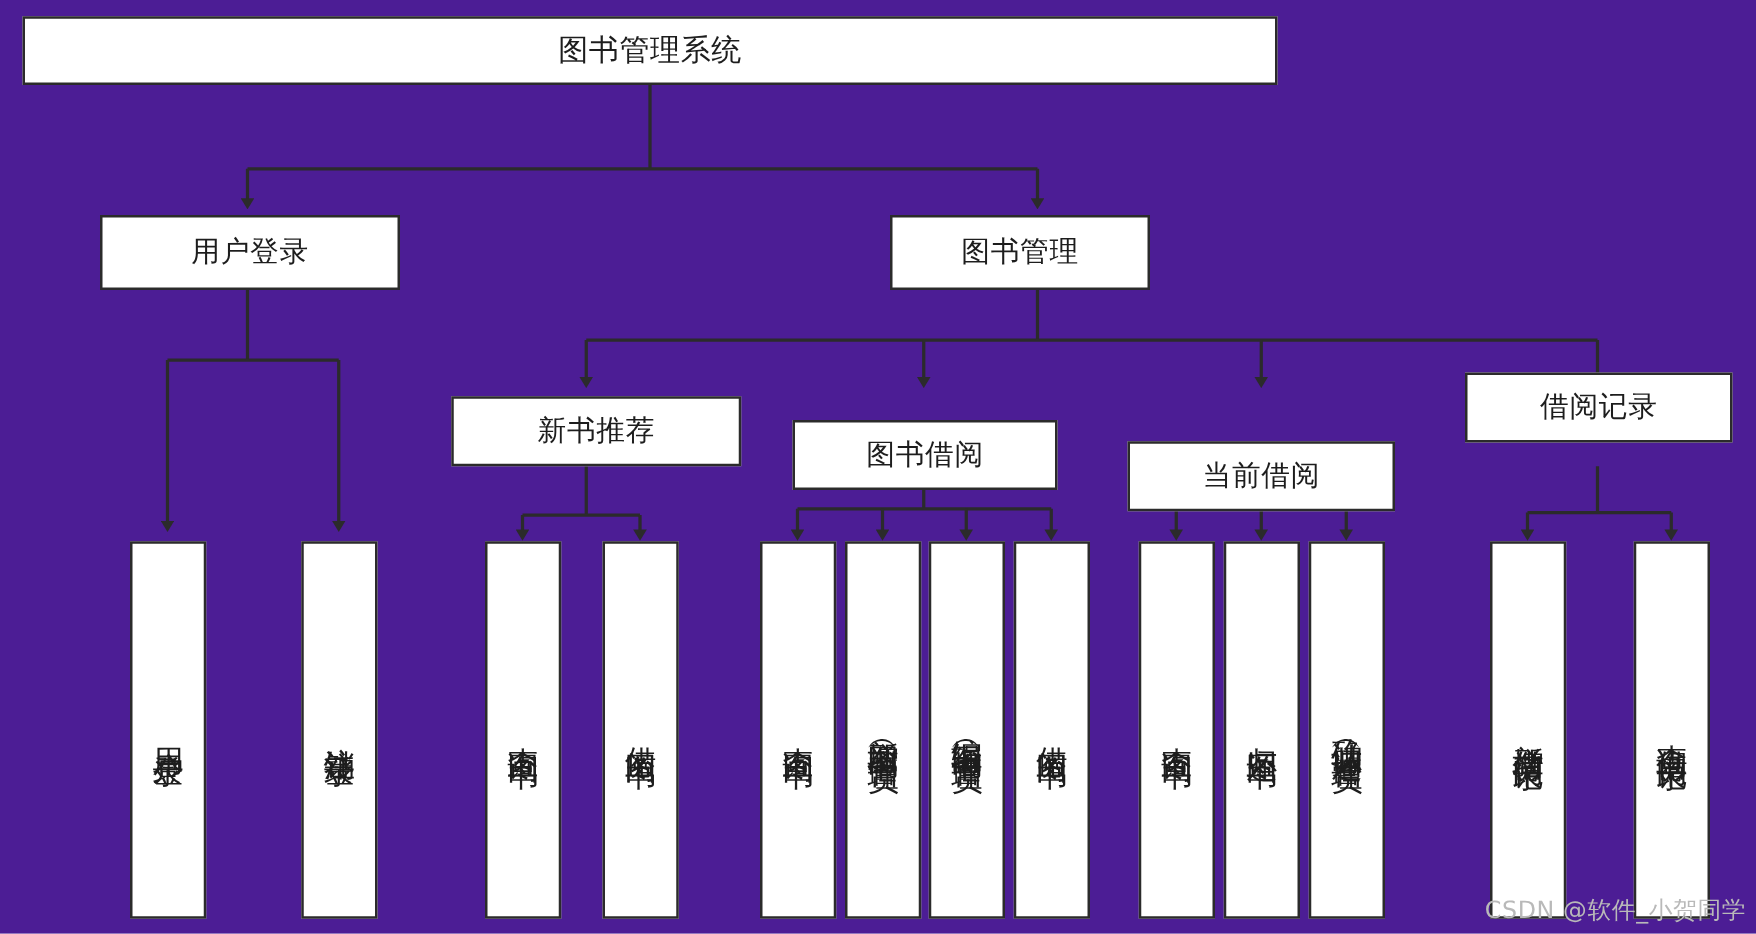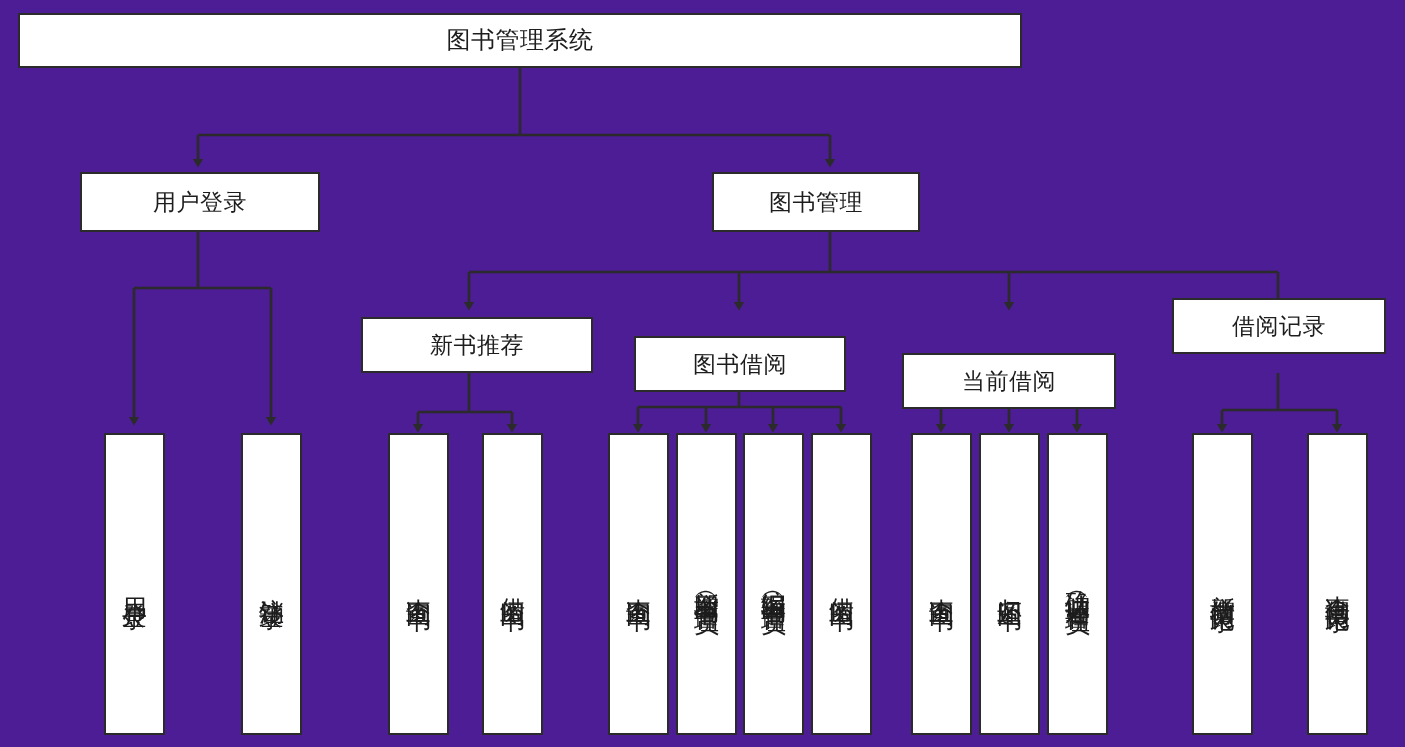--- a/index.html
+++ b/index.html
@@ -203,14 +203,15 @@
   </div>
 
   <div class="node vert" style="left:1192px; top:433px; width:61px; height:302px;">
     <span class="node-label">新增借阅记录</span>
   </div>
 
   <div class="node vert" style="left:1307px; top:433px; width:61px; height:302px;">
     <span class="node-label">查询借阅记录</span>
   </div>
 
+  <div id="watermark">CSDN @软件_小贺同学</div>
 
 </div>
 
 </body></html>

